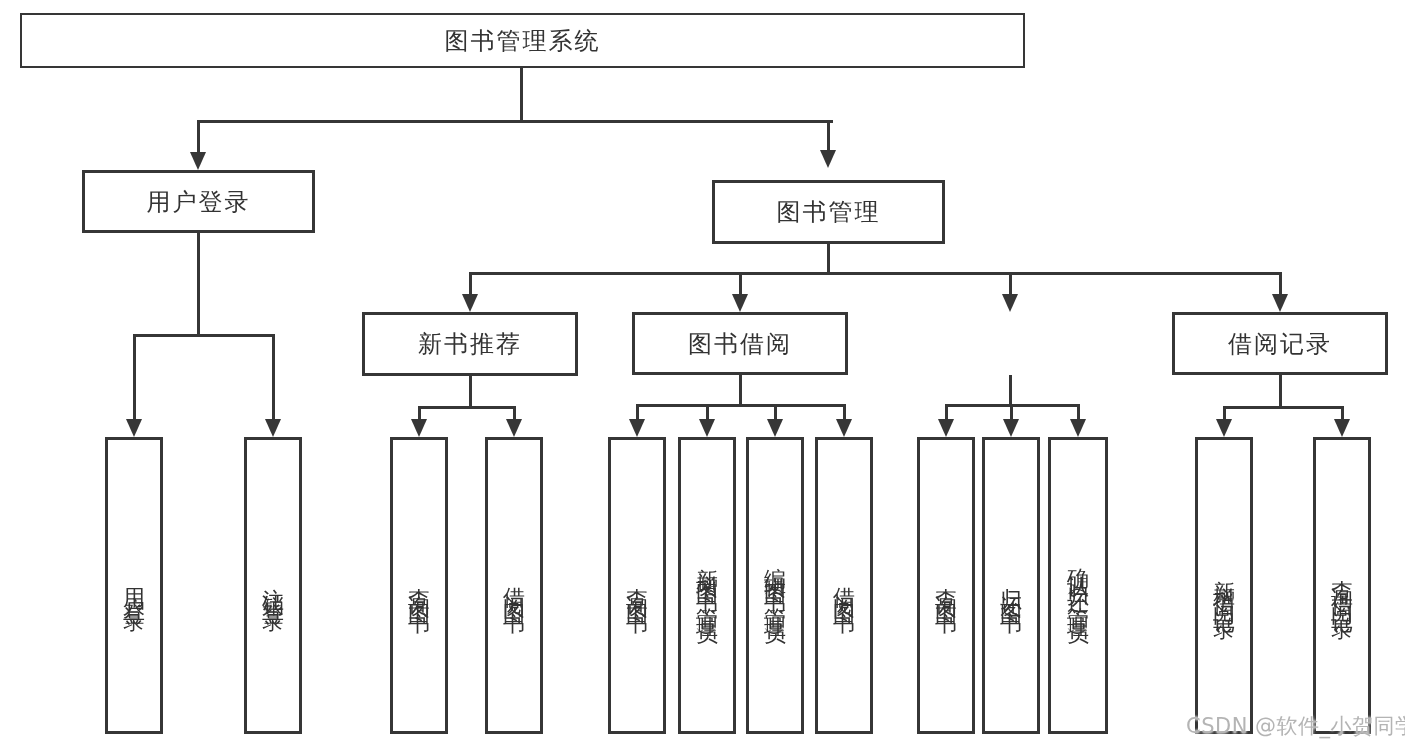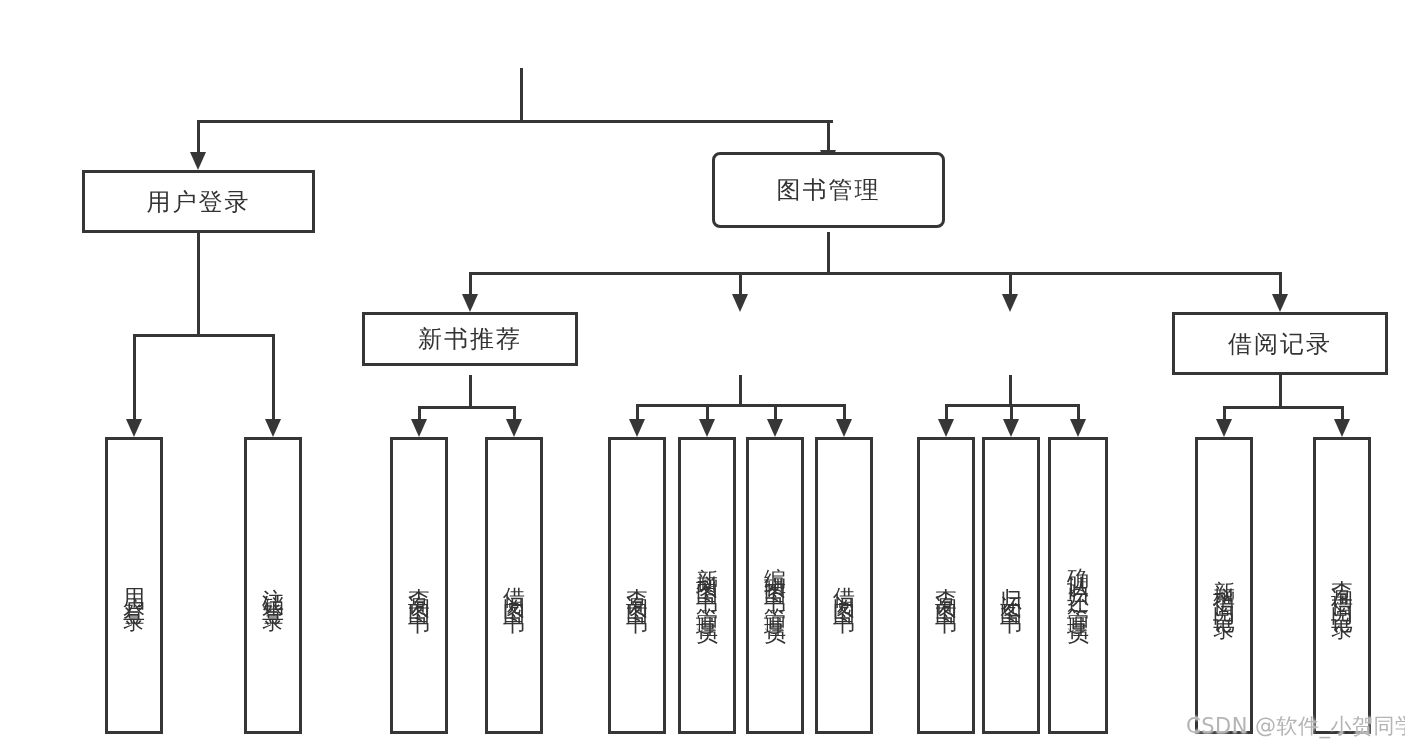--- a/index.html
+++ b/index.html
@@ -16,25 +16,27 @@
   .watermark{position:absolute;left:1186px;top:712px;font-size:21px;color:#b4b4b4;
              letter-spacing:0.5px;z-index:6;white-space:nowrap;
              text-shadow:0 0 3px #ffffff,0 0 3px #ffffff;}
   .box{z-index:2;}
 </style>
 </head>
 <body>
 
 <div class="canvas">
 
+  <div class="box hbox root" style="left:20px;top:13px;width:1005px;height:55px;">图书管理系统</div>
 
   <div class="box hbox" style="left:82px;top:170px;width:233px;height:63px;">用户登录</div>
-  <div class="box hbox" style="left:712px;top:152px;width:233px;height:76px;border-radius:8px;">图书管理</div>
+  <div class="box hbox" style="left:712px;top:180px;width:233px;height:64px;">图书管理</div>
 
-  <div class="box hbox" style="left:362px;top:312px;width:216px;height:54px;">新书推荐</div>
+  <div class="box hbox" style="left:362px;top:312px;width:216px;height:64px;">新书推荐</div>
+  <div class="box hbox" style="left:632px;top:312px;width:216px;height:63px;">图书借阅</div>
   <div class="box hbox" style="left:1172px;top:312px;width:216px;height:63px;">借阅记录</div>
 
   <div class="box vbox" style="left:105px;top:437px;width:58px;height:297px;">用户登录</div>
   <div class="box vbox" style="left:244px;top:437px;width:58px;height:297px;">注销登录</div>
 
   <div class="box vbox" style="left:390px;top:437px;width:58px;height:297px;">查询图书</div>
   <div class="box vbox" style="left:485px;top:437px;width:58px;height:297px;">借阅图书</div>
 
   <div class="box vbox" style="left:608px;top:437px;width:58px;height:297px;">查询图书</div>
   <div class="box vbox" style="left:678px;top:437px;width:58px;height:297px;">新增图书（管理员）</div>

